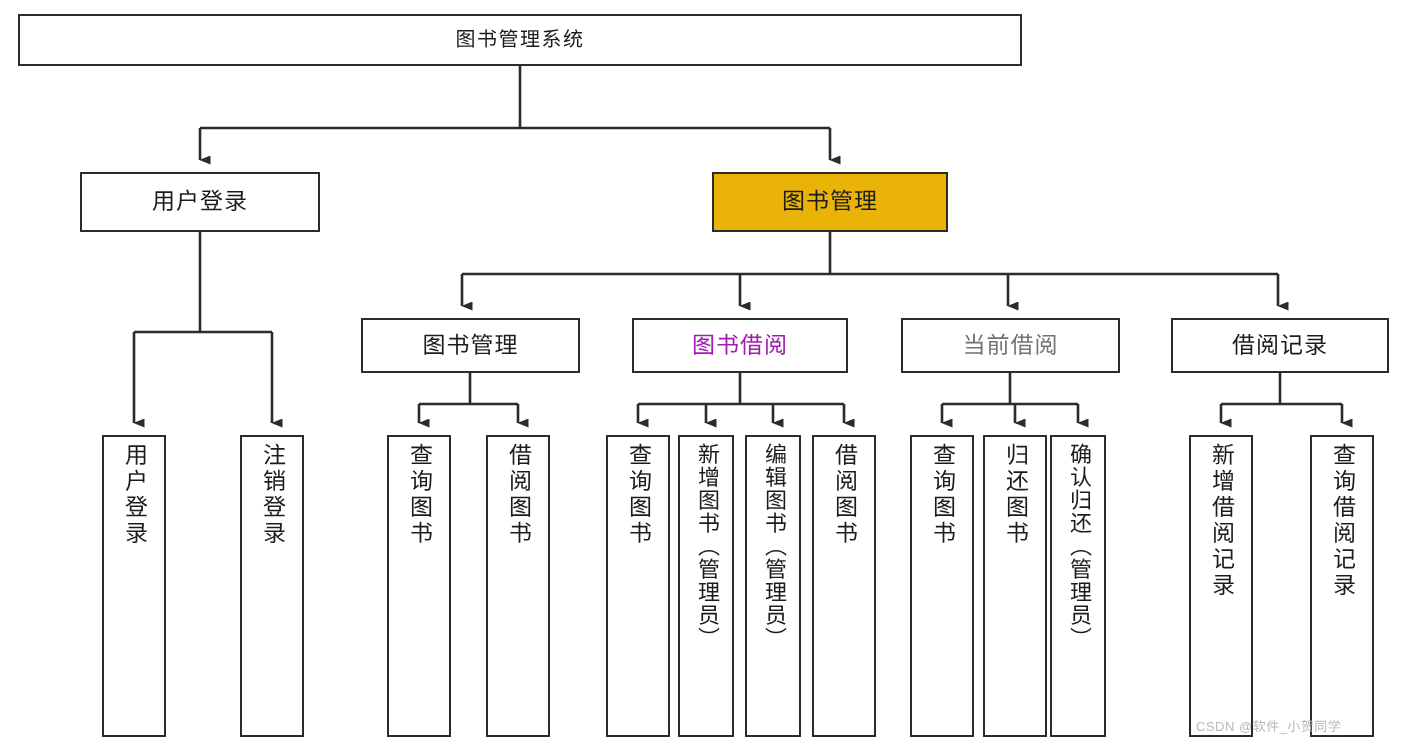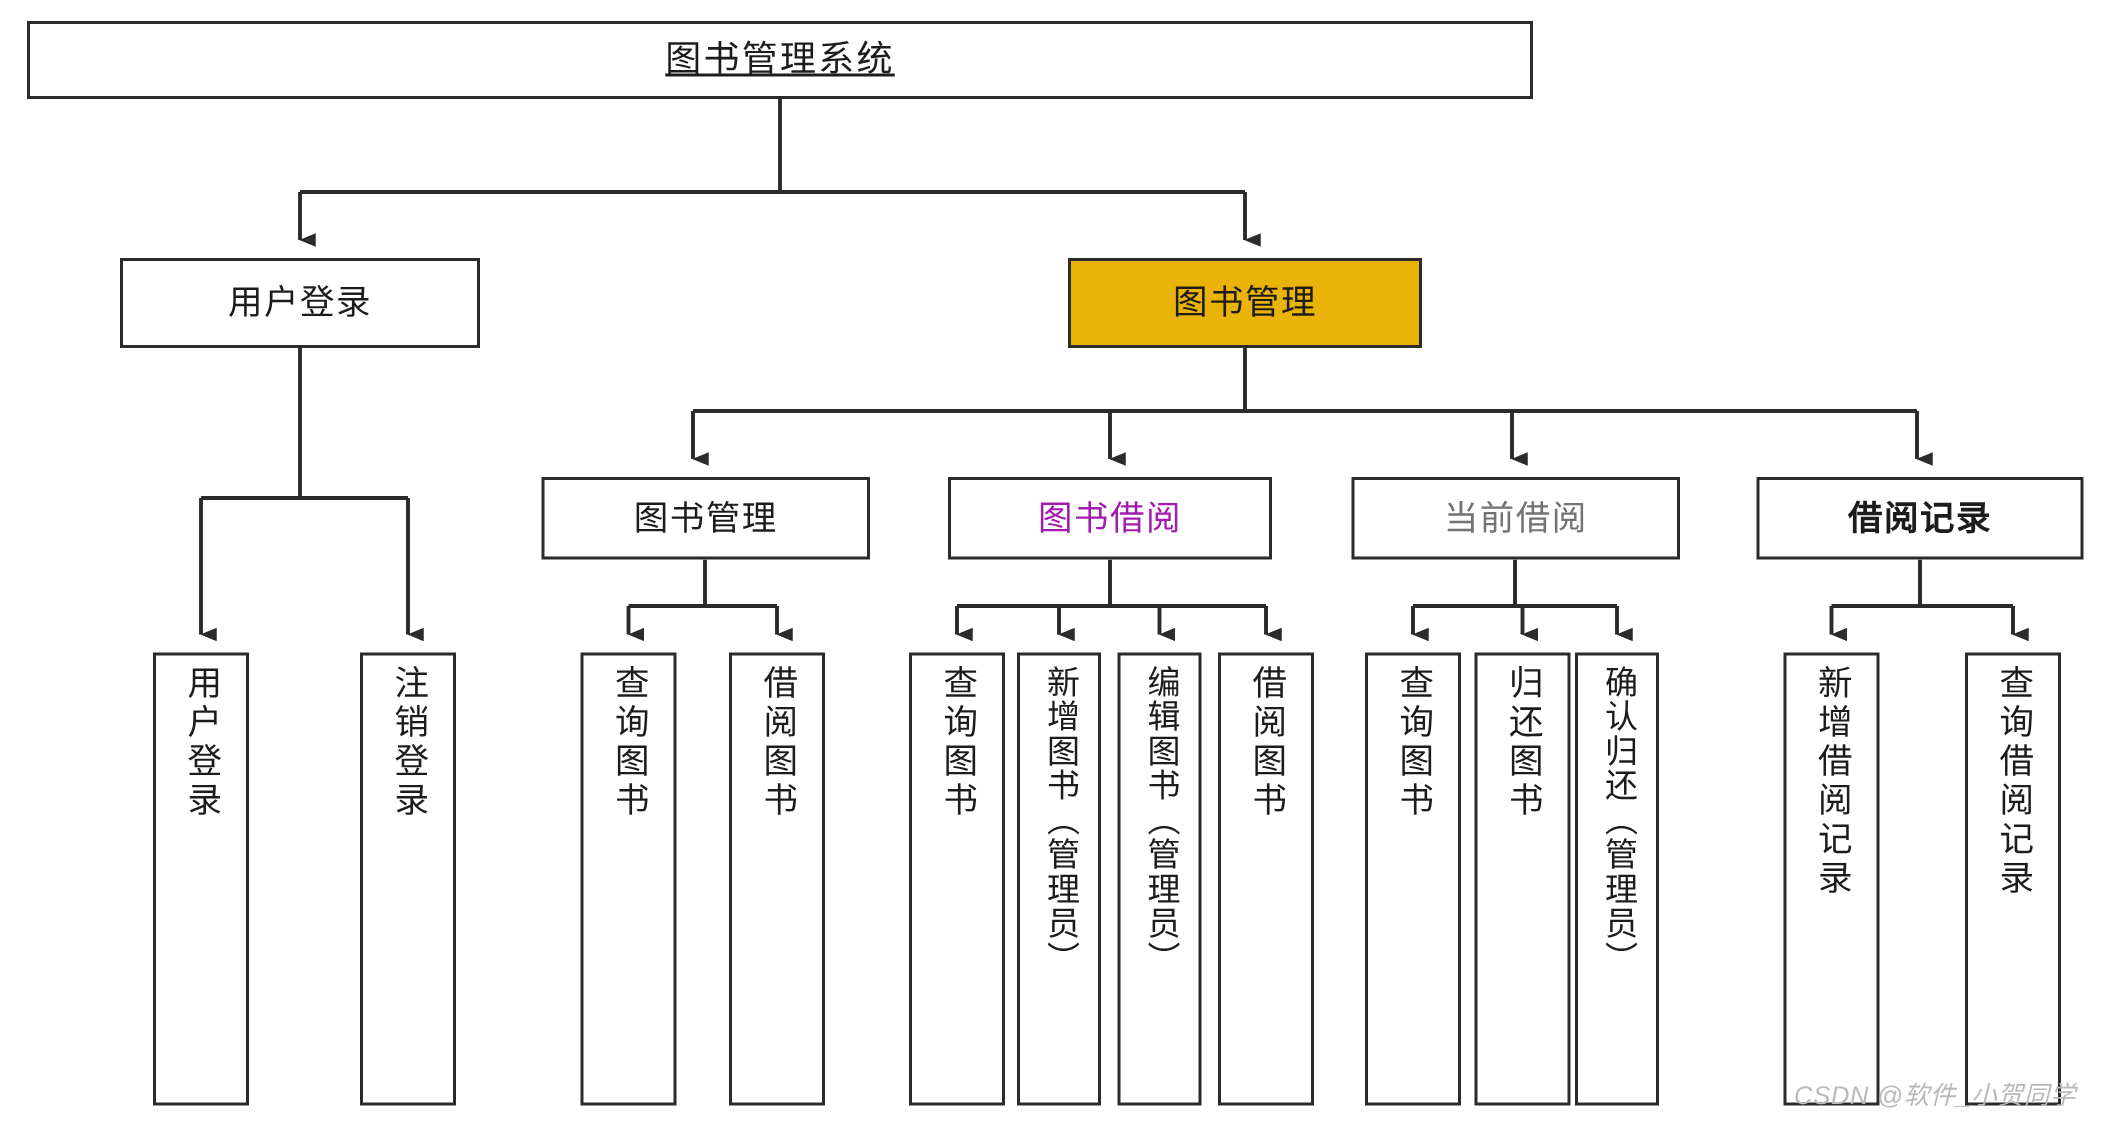--- a/index.html
+++ b/index.html
@@ -41,23 +41,22 @@
     text-align: center;
     line-height: 1.18;
     white-space: nowrap;
   }
   
   .node.h .node-label {
     font-size: 23px;
     letter-spacing: 1px;
   }
   .node.root .node-label {
-    font-size: 24px;
+    font-size: 20px;
     letter-spacing: 1.5px;
-    text-decoration: underline;
   }
   
   .node.v {
     align-items: flex-start;
     justify-content: center;
     padding-top: 6px;
   }
   .node.v .node-label {
     writing-mode: vertical-rl;
     text-orientation: upright;
@@ -66,25 +65,24 @@
     line-height: 1;
     white-space: nowrap;
   }
   .node.v.tight .node-label {
     font-size: 22px;
     letter-spacing: 1px;
   }
   .watermark {
     position: absolute;
     color: #b9b9b9;
-    font-size: 17px;
+    font-size: 13px;
     letter-spacing: 0.5px;
     white-space: nowrap;
     user-select: none;
-    font-style: italic;
   }
 </style>
 </head>
 <body>
 
 <div id="diagram-root" style="background: rgb(255, 255, 255);">
 
   <svg id="edge-layer" viewBox="0 0 1405 747" xmlns="http://www.w3.org/2000/svg">
     <defs>
       <marker id="arrowhead" markerWidth="9" markerHeight="11" refX="4.5" refY="10.5" orient="auto" markerUnits="userSpaceOnUse">
@@ -148,21 +146,21 @@
 
   <div class="node h" id="node-new-book-rec" style="left: 361px; top: 318px; width: 219px; height: 55px; border-color: rgb(43, 43, 43); background: rgb(255, 255, 255);">
     <span class="node-label" style="color: rgb(28, 28, 28);">图书管理</span>
   </div>
   <div class="node h" id="node-book-borrow" style="left: 632px; top: 318px; width: 216px; height: 55px; border-color: rgb(43, 43, 43); background: rgb(255, 255, 255);">
     <span class="node-label" style="color: #a21caf; text-align: right;">图书借阅</span>
   </div>
   <div class="node h" id="node-current-borrow" style="left: 901px; top: 318px; width: 219px; height: 55px; border-color: rgb(43, 43, 43); background: rgb(255, 255, 255);">
     <span class="node-label" style="color: #737373;">当前借阅</span>
   </div>
-  <div class="node h" id="node-borrow-record" style="left: 1171px; top: 318px; width: 218px; height: 55px; border-color: rgb(43, 43, 43); background: rgb(255, 255, 255); font-weight: bold;">
+  <div class="node h" id="node-borrow-record" style="left: 1171px; top: 318px; width: 218px; height: 55px; border-color: rgb(43, 43, 43); background: rgb(255, 255, 255);">
     <span class="node-label" style="color: rgb(28, 28, 28);">借阅记录</span>
   </div>
 
   <div id="leaf-container">
       <div class="node v" id="leaf-user-login" style="left: 102px; top: 435px; width: 64px; height: 302px; border-color: rgb(43, 43, 43); background: rgb(255, 255, 255);">
         <span class="node-label" style="color: rgb(28, 28, 28);">用户登录</span>
       </div>
       <div class="node v" id="leaf-logout-login" style="left: 240px; top: 435px; width: 64px; height: 302px; border-color: rgb(43, 43, 43); background: rgb(255, 255, 255);">
         <span class="node-label" style="color: rgb(28, 28, 28);">注销登录</span>
       </div>

